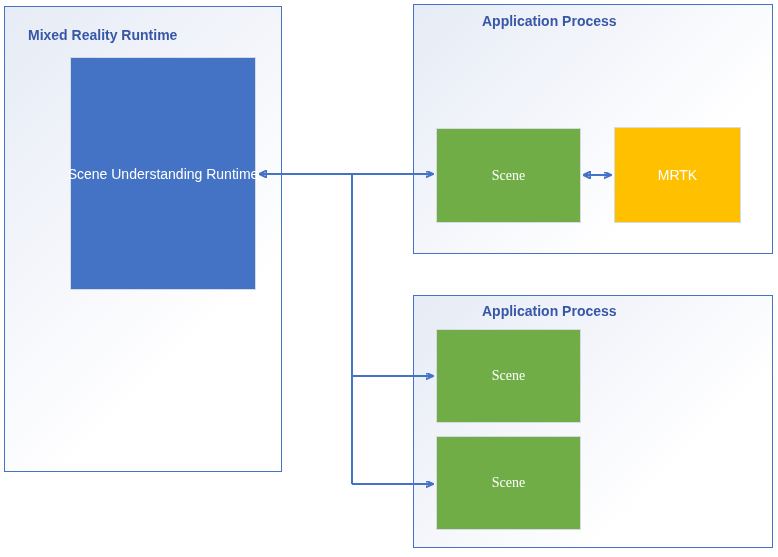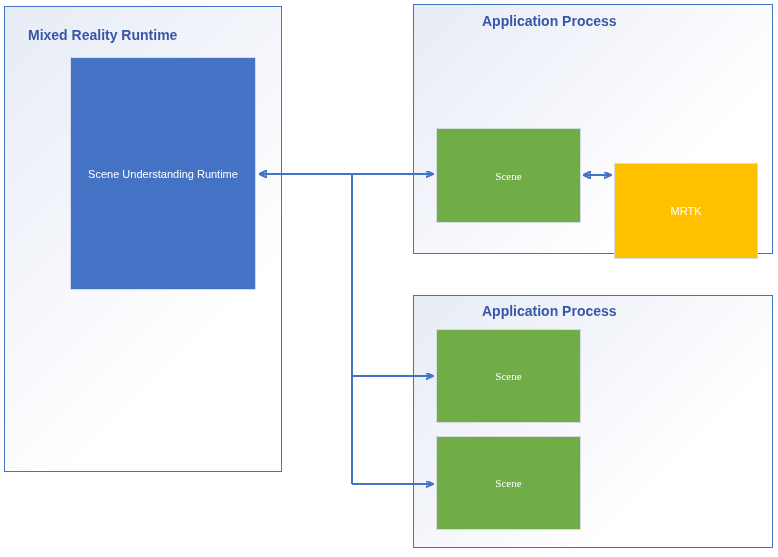--- a/index.html
+++ b/index.html
@@ -23,37 +23,37 @@
     color: var(--title-text, #3757A6);
     white-space: nowrap;
   }
   .node {
     position: absolute;
     box-sizing: border-box;
     display: flex;
     align-items: center;
     justify-content: center;
     color: #ffffff;
-    font-size: 11px;
+    font-size: 14px;
     text-align: center;
     border: 1px solid #d6dae3;
     white-space: nowrap;
   }
   .node-blue  { background: var(--accent-blue, #4472C4); }
   .node-green { background: var(--node-green, #70AD47); font-family: Liberation Serif, serif; }
   .node-gold  { background: var(--node-gold, #FFC000); }
 
   #mrr-container  { left: 4px;   top: 6px;   width: 278px; height: 466px; padding-left: 6px; }
   #mrr-title      { left: 23px;  top: 20px; }
   #sur-node       { left: 70px;  top: 57px;  width: 186px; height: 233px; }
 
   #app1-container { left: 413px; top: 4px;   width: 360px; height: 250px; }
   #app1-title     { left: 68px;  top: 8px; }
   #scene1-node    { left: 436px; top: 128px; width: 145px; height: 95px; }
-  #mrtk-node      { left: 614px; top: 127px; width: 144px; height: 96px; margin-top: 36px; }
+  #mrtk-node      { left: 614px; top: 127px; width: 127px; height: 96px; }
 
   #app2-container { left: 413px; top: 295px; width: 360px; height: 253px; }
   #app2-title     { left: 68px;  top: 7px; }
   #scene2-node    { left: 436px; top: 329px; width: 145px; height: 94px; }
   #scene3-node    { left: 436px; top: 436px; width: 145px; height: 94px; }
 
   #connectors {
     position: absolute;
     left: 0; top: 0;
     width: 778px; height: 557px;

